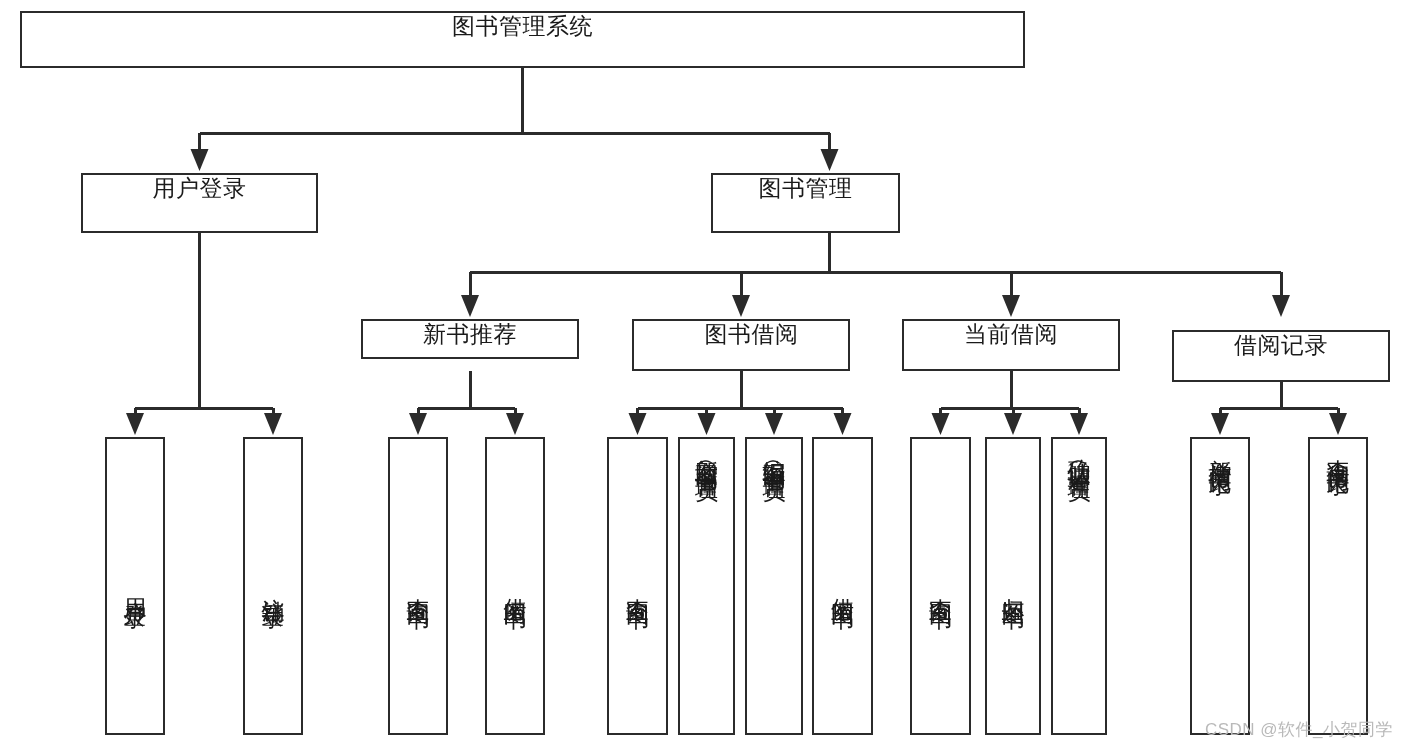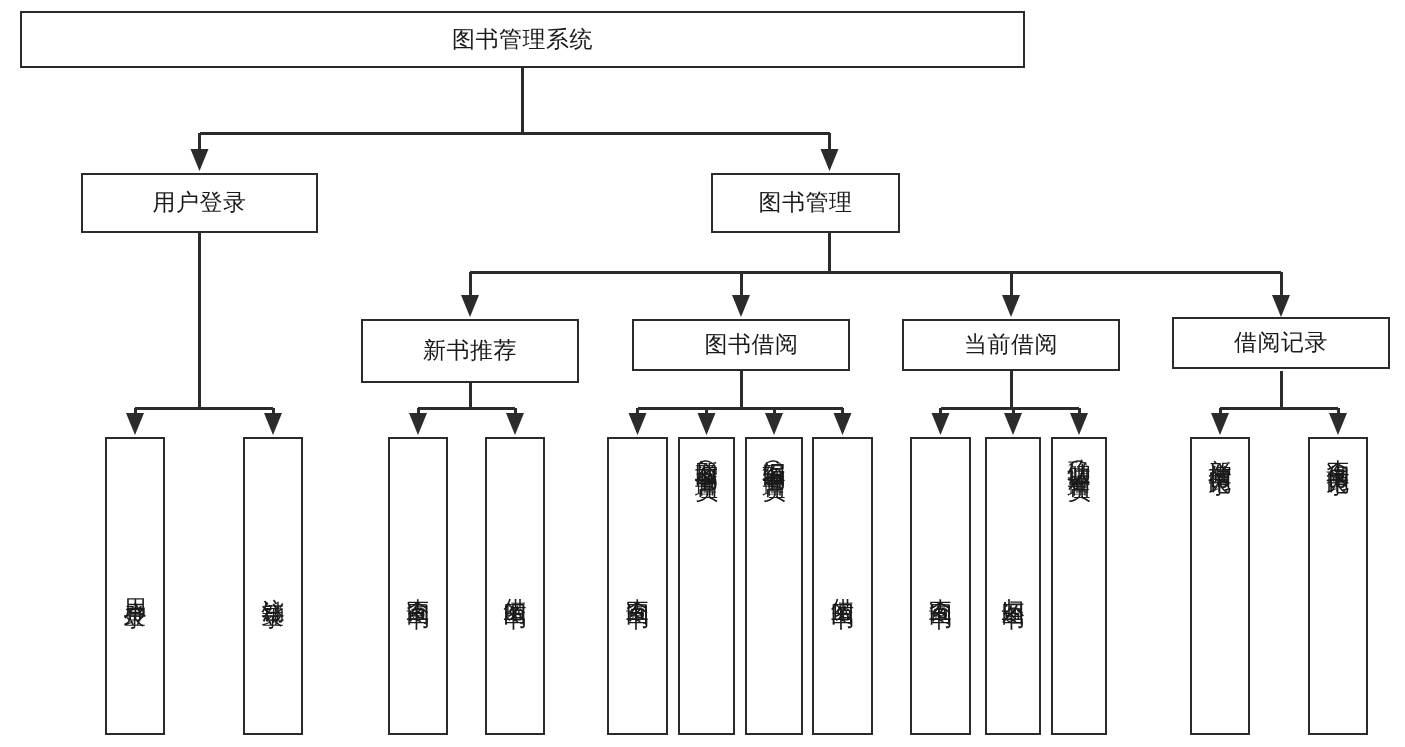--- a/index.html
+++ b/index.html
@@ -26,21 +26,20 @@
     top: 0;
     width: 1405px;
     height: 747px;
   }
   .node-box {
     position: absolute;
     box-sizing: border-box;
     background: #ffffff;
     border: 2px solid #2b2b2b;
     display: flex;
-    align-items: center;
     justify-content: center;
     overflow: hidden;
   }
   .node-label {
     color: #1a1a1a;
     font-family: "Liberation Sans", "DejaVu Sans", sans-serif;
     letter-spacing: 0.5px;
     white-space: nowrap;
     line-height: 1.18;
   }
@@ -140,30 +139,30 @@
   <div id="nodes-layer">
       <div class="node-box horizontal root" style="left: 20px; top: 11px; width: 1005px; height: 57px;">
         <span class="node-label">图书管理系统</span>
       </div>
       <div class="node-box horizontal" style="left: 81px; top: 173px; width: 237px; height: 60px;">
         <span class="node-label">用户登录</span>
       </div>
       <div class="node-box horizontal" style="left: 711px; top: 173px; width: 189px; height: 60px;">
         <span class="node-label">图书管理</span>
       </div>
-      <div class="node-box horizontal" style="left: 361px; top: 319px; width: 218px; height: 64px;">
+      <div class="node-box horizontal" style="left: 361px; top: 319px; width: 218px; height: 40px;">
         <span class="node-label">新书推荐</span>
       </div>
       <div class="node-box horizontal" style="left: 632px; top: 319px; width: 218px; height: 52px; padding-left: 21px;">
         <span class="node-label">图书借阅</span>
       </div>
       <div class="node-box horizontal" style="left: 902px; top: 319px; width: 218px; height: 52px;">
         <span class="node-label">当前借阅</span>
       </div>
-      <div class="node-box horizontal" style="left: 1172px; top: 317px; width: 218px; height: 52px;">
+      <div class="node-box horizontal" style="left: 1172px; top: 330px; width: 218px; height: 52px;">
         <span class="node-label">借阅记录</span>
       </div>
       <div class="node-box vertical centered" style="left: 105px; top: 437px; width: 60px; height: 298px;">
         <span class="node-label">用户登录</span>
       </div>
       <div class="node-box vertical centered" style="left: 243px; top: 437px; width: 60px; height: 298px;">
         <span class="node-label">注销登录</span>
       </div>
       <div class="node-box vertical centered" style="left: 388px; top: 437px; width: 60px; height: 298px;">
         <span class="node-label">查询图书</span>
@@ -192,13 +191,14 @@
       <div class="node-box vertical" style="left: 1051px; top: 437px; width: 56px; height: 298px;">
         <span class="node-label">确认归还（管理员）</span>
       </div>
       <div class="node-box vertical" style="left: 1190px; top: 437px; width: 60px; height: 298px;">
         <span class="node-label">新增借阅记录</span>
       </div>
       <div class="node-box vertical" style="left: 1308px; top: 437px; width: 60px; height: 298px;">
         <span class="node-label">查询借阅记录</span>
       </div>
     </div>
+  <div id="watermark">CSDN @软件_小贺同学</div>
 </div>
 
 </body></html>

